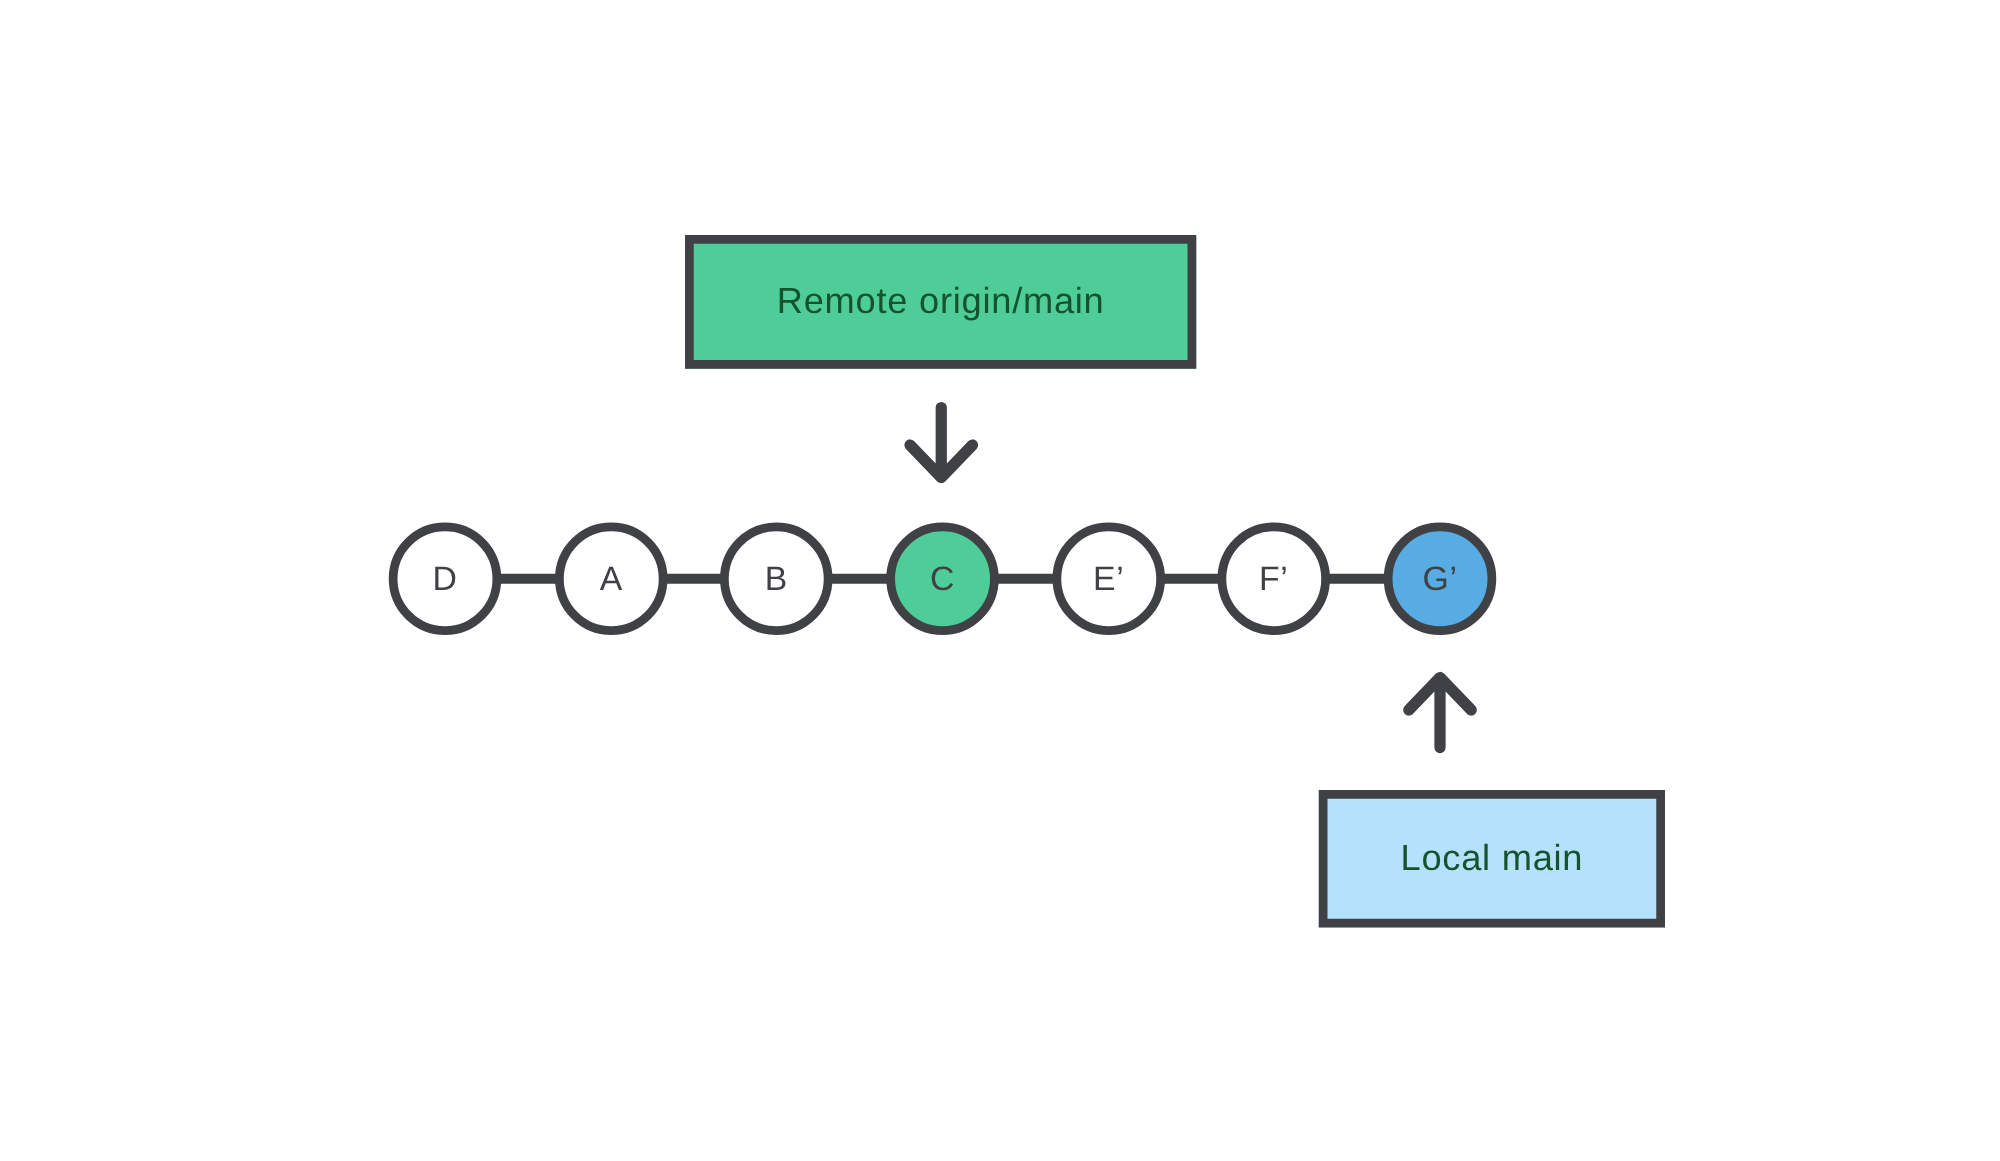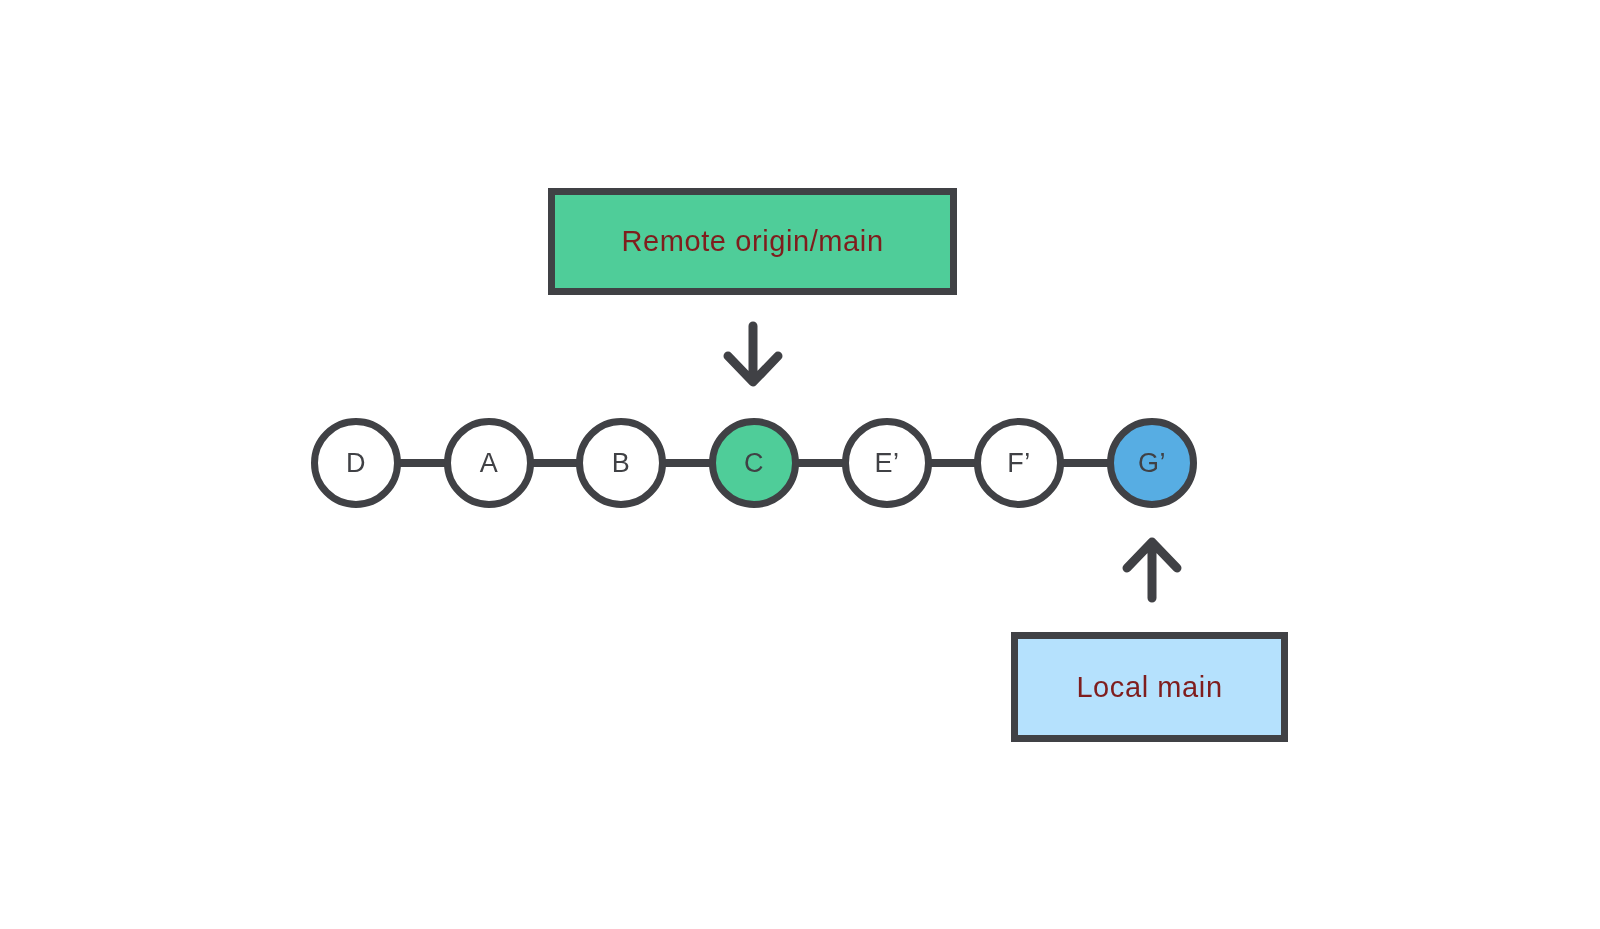--- a/index.html
+++ b/index.html
@@ -20,21 +20,21 @@
     position: absolute;
     box-sizing: border-box;
     border: 7px solid #404145;
     display: flex;
     align-items: center;
     justify-content: center;
   }
   .branch-box .branch-label {
     font-size: 29px;
     letter-spacing: 0.6px;
-    color: #7f1d1d;
+    color: #14532d;
   }
   .remote-box {
     left: 548px;
     top: 188px;
     width: 409px;
     height: 107px;
   }
   .local-box {
     left: 1011px;
     top: 632px;
@@ -120,17 +120,17 @@
     <span class="commit-label">F’</span>
   </div>
   <div class="commit commit-6" style="background-color: rgb(87, 173, 227); border-color: rgb(64, 65, 69);">
     <span class="commit-label">G’</span>
   </div>
 
   <svg class="arrow arrow-up" width="62" height="72" viewBox="0 0 62 72">
     <path d="M31 64 L31 12 M6 34 L31 8 L56 34" fill="none" stroke-width="9" stroke-linecap="round" stroke-linejoin="round" stroke="#404145"></path>
   </svg>
 
-  <div class="branch-box local-box" style="background-color: rgb(181, 225, 253); border-color: rgb(64, 65, 69);">
+  <div class="branch-box local-box" style="background-color: rgb(181, 225, 253); border-color: rgb(64, 65, 69); margin-left: 44px;">
     <span class="branch-label">Local main</span>
   </div>
 
 </div>
 
 </body></html>

